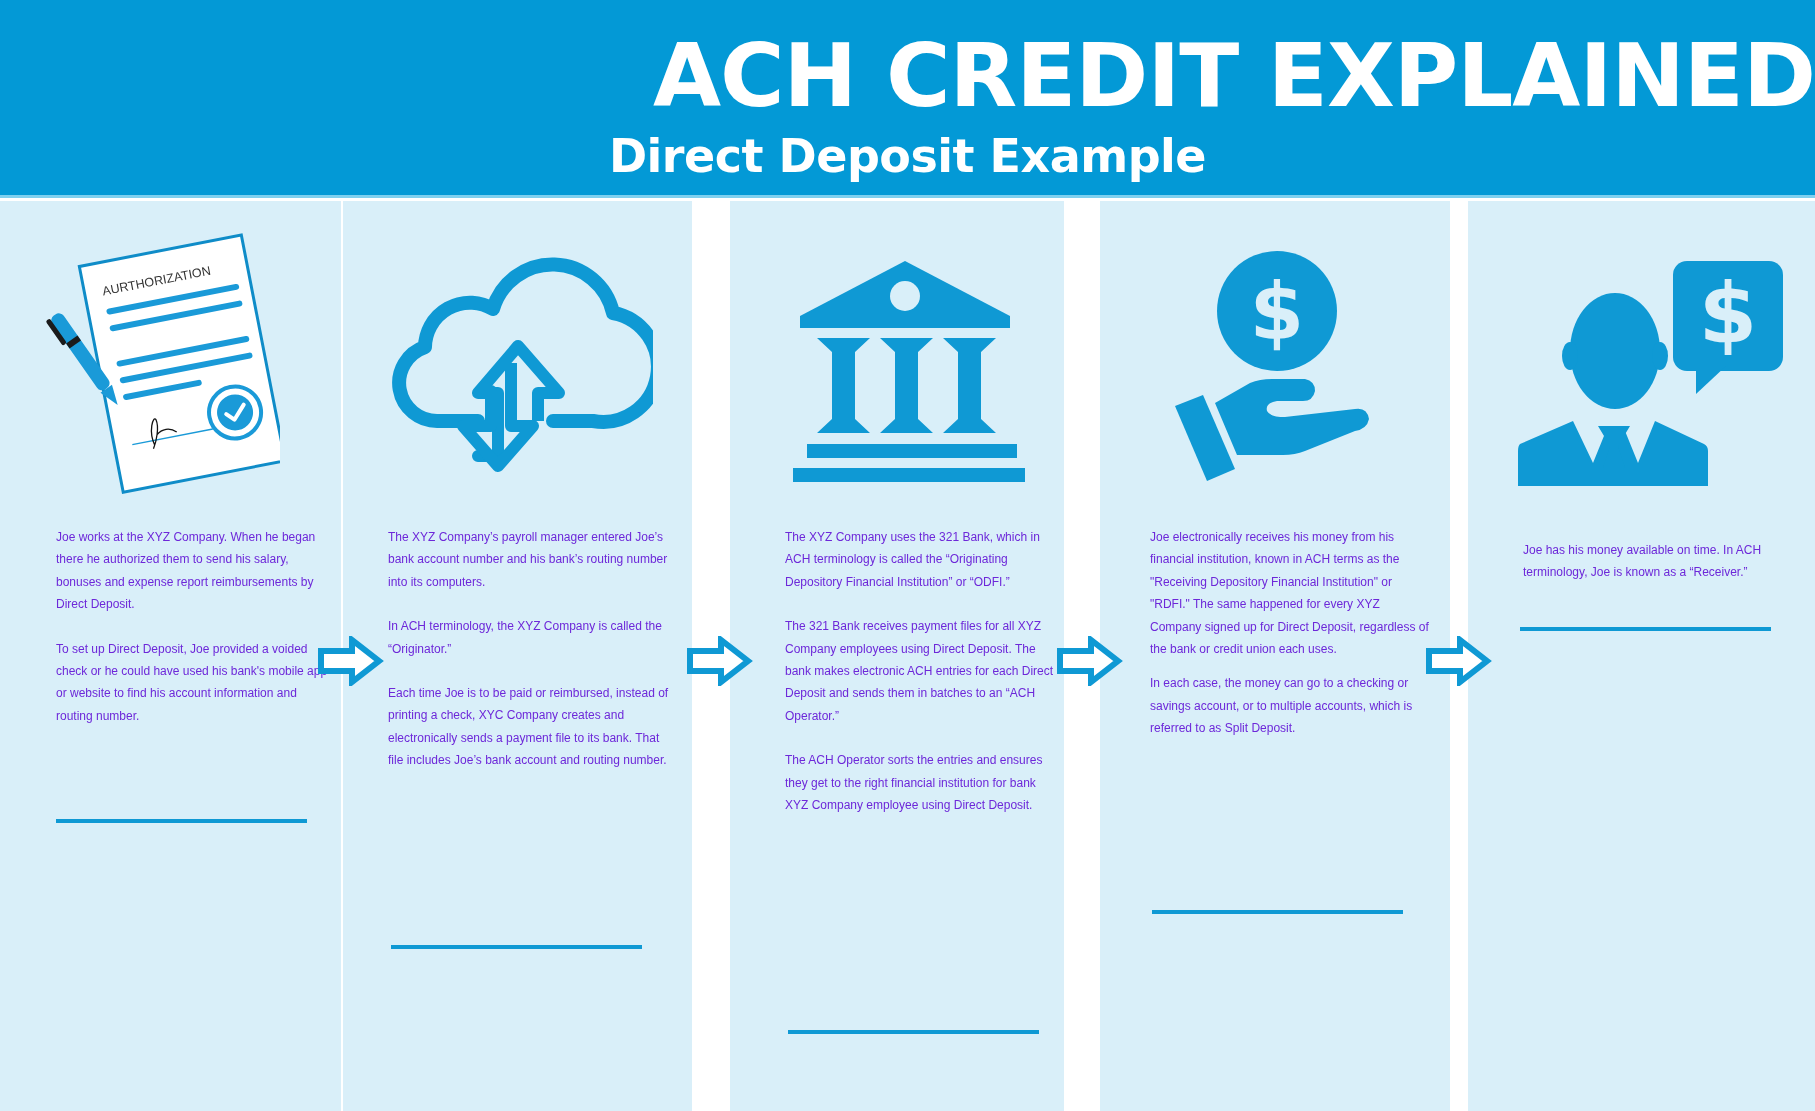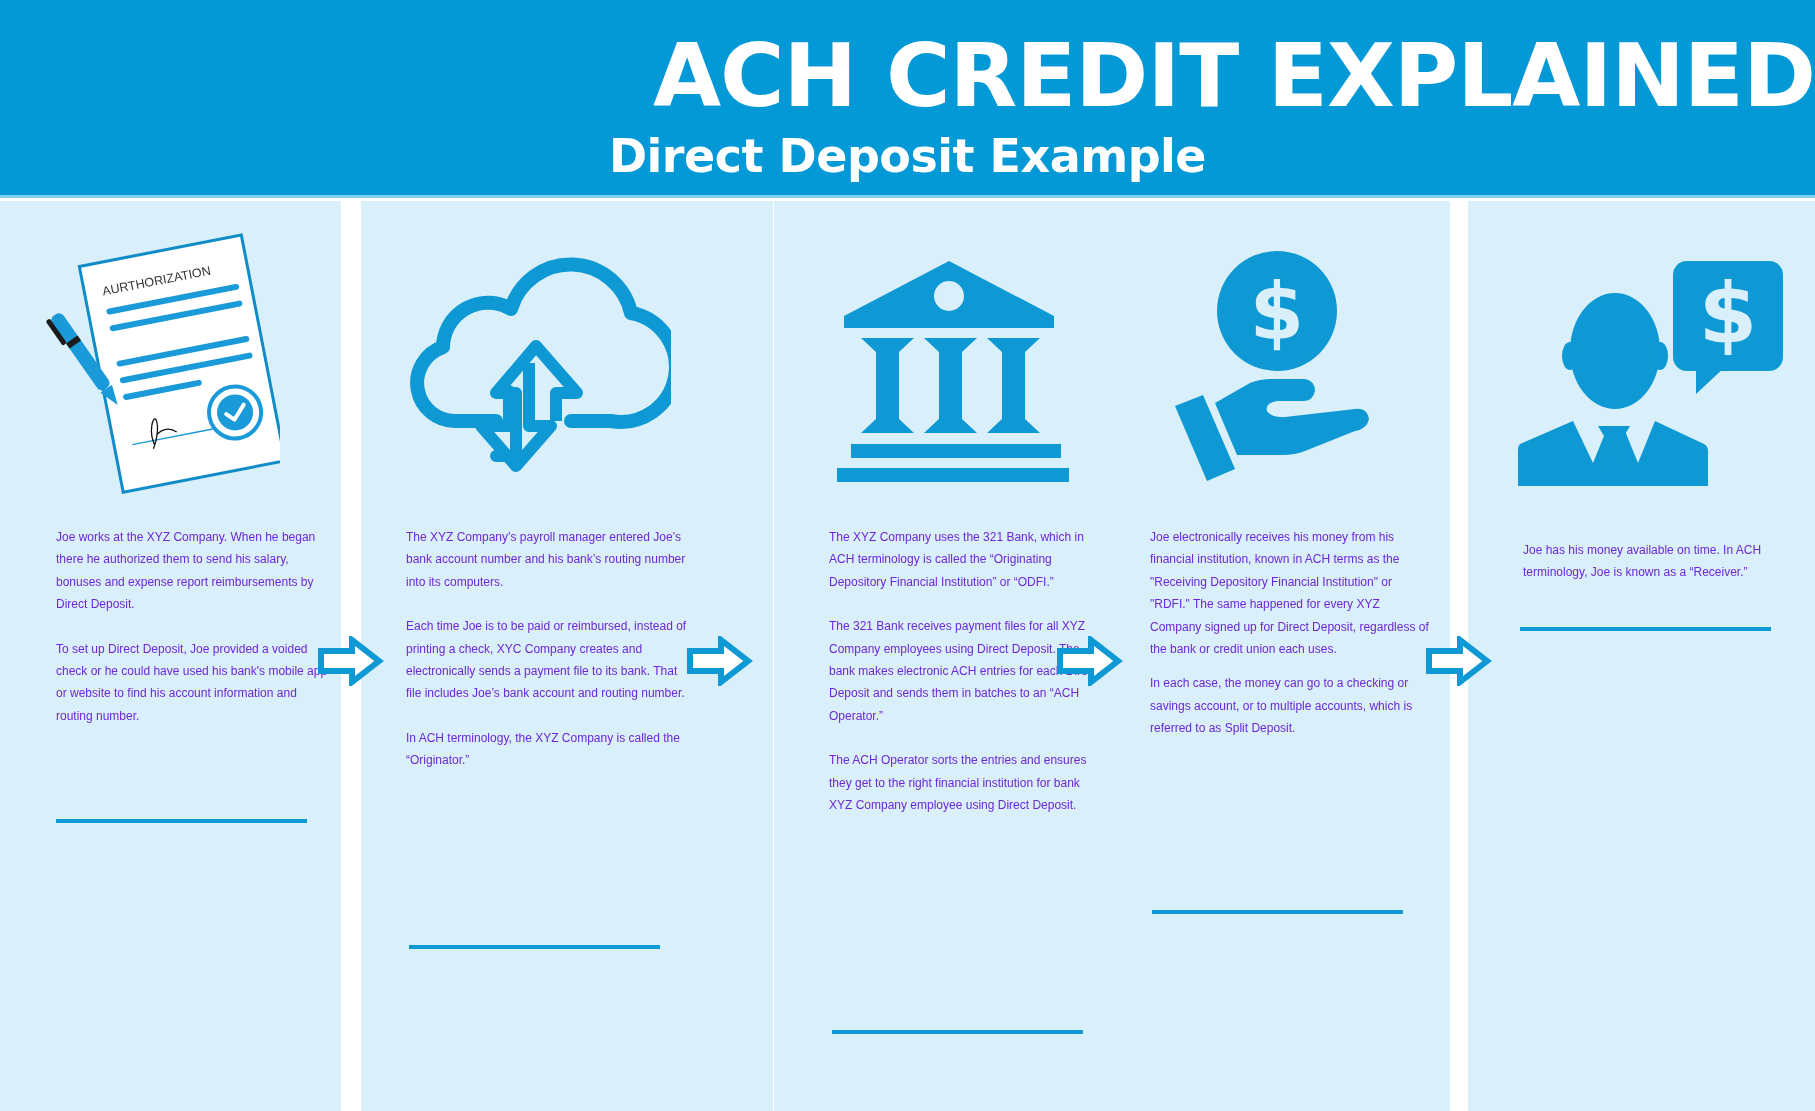--- a/index.html
+++ b/index.html
@@ -70,35 +70,35 @@
       <path d="M30 170 L37 190 L44 170 Z" fill="#1a9ad8"></path>
     </g>
   </svg>
   <div class="text" style="left:56px; top:325px; width:278px;">
     <p>Joe works at the XYZ Company. When he began there he authorized them to send his salary, bonuses and expense report reimbursements by Direct Deposit.</p>
     <p>To set up Direct Deposit, Joe provided a voided check or he could have used his bank's mobile app or website to find his account information and routing number.</p>
   </div>
   <div class="rule" style="left:56px; top:618px; width:251px;"></div>
 </div>
 
-<div class="col" style="left:361px; width:412px;">
+<div class="col" style="left:343px; width:349px;">
   <svg class="icon" style="left:40px; top:50px;" width="270" height="240" viewBox="0 0 270 240">
     <path d="M95 170 H55 A38 38 0 0 1 42 96 A45 45 0 0 1 110 58 A62 62 0 0 1 230 62 A42 42 0 0 1 210 170 H170" fill="none" stroke="#0f99d4" stroke-width="14" stroke-linejoin="round" stroke-linecap="round"></path>
     <path d="M155 170 V142 H176 L135 95 L95 142 H115 V205 H95 L115 205" fill="none" stroke="#0f99d4" stroke-width="12" stroke-linejoin="round"></path>
     <path d="M95 170 H108 V205 H80 L115 245 L150 205 H128 V142" fill="none" stroke="#0f99d4" stroke-width="12" stroke-linejoin="round" transform="translate(0,-30)"></path>
   </svg>
   <div class="text" style="left:45px; top:325px; width:285px;">
     <p>The XYZ Company’s payroll manager entered Joe’s bank account number and his bank’s routing number into its computers.</p>
+    <p>In ACH terminology, the XYZ Company is called the “Originator.”</p>
     <p>Each time Joe is to be paid or reimbursed, instead of printing a check, XYC Company creates and electronically sends a payment file to its bank. That file includes Joe’s bank account and routing number.</p>
-    <p>In ACH terminology, the XYZ Company is called the “Originator.”</p>
   </div>
   <div class="rule" style="left:48px; top:744px; width:251px;"></div>
 </div>
 
-<div class="col" style="left:730px; width:334px;margin-left:44px;">
+<div class="col" style="left:730px; width:334px;">
   <svg class="icon" style="left:55px; top:55px;" width="240" height="230" viewBox="0 0 240 230">
     <path d="M120 5 L225 60 V72 H15 V60 Z" fill="#0f99d4"></path>
     <circle cx="120" cy="40" r="15" fill="#d9eff9"></circle>
     <g fill="#0f99d4">
       <path d="M32 82 H85 L70 96 V163 L85 177 H32 L47 163 V96 Z"></path>
       <path d="M95 82 H148 L133 96 V163 L148 177 H95 L110 163 V96 Z"></path>
       <path d="M158 82 H211 L196 96 V163 L211 177 H158 L173 163 V96 Z"></path>
       <rect x="22" y="188" width="210" height="14"></rect>
       <rect x="8" y="212" width="238" height="14"></rect>
     </g>

